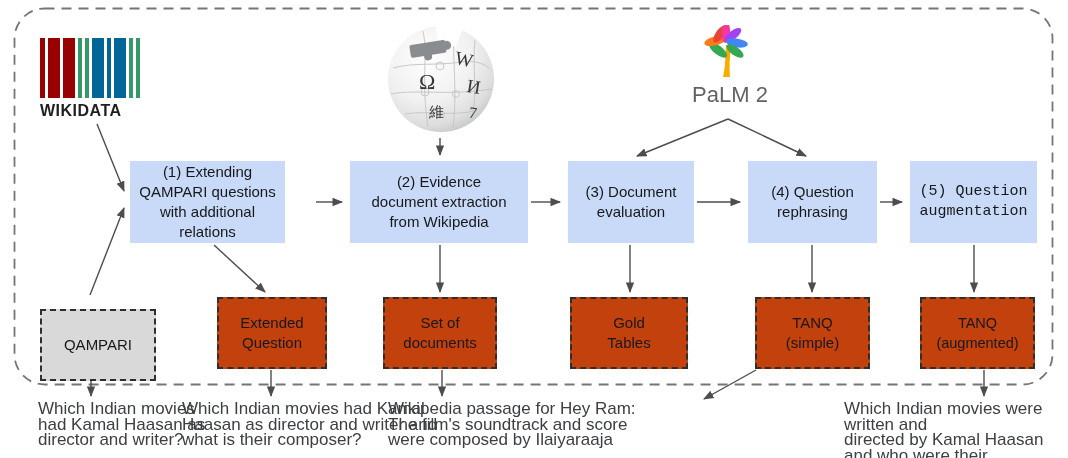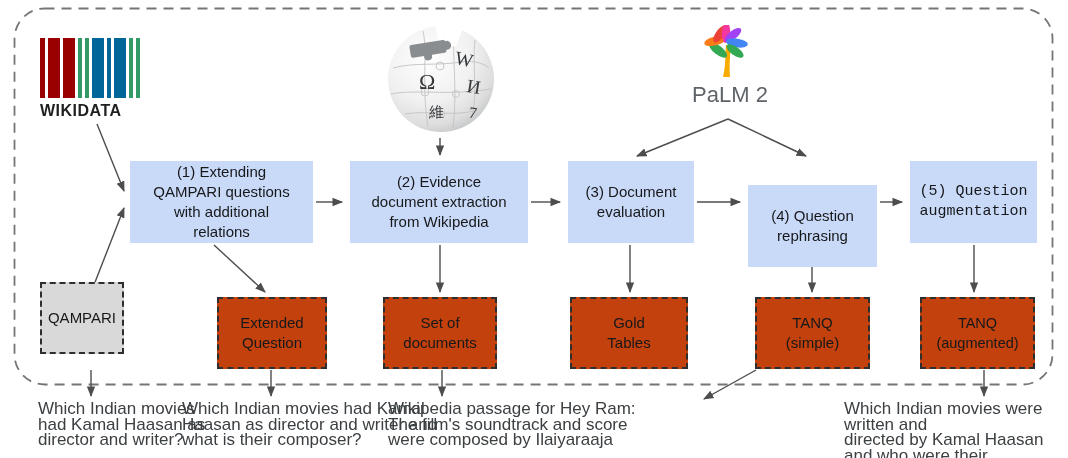--- a/index.html
+++ b/index.html
@@ -19,32 +19,32 @@
   .wikipedia{position:absolute;left:385px;top:22px;width:112px;height:112px;}
 
   
   .palm-icon{position:absolute;left:702px;top:25px;width:50px;height:54px;}
   .palm-label{position:absolute;left:678px;top:82px;width:104px;text-align:center;
     font-size:22px;color:#5f6368;}
 
   
   .box{position:absolute;background:#c9daf8;display:flex;align-items:center;justify-content:center;
     text-align:center;white-space:pre-line;font-size:15px;line-height:20px;color:#17181a;}
-  .b1{left:130px;top:161px;width:183px;height:82px;}
+  .b1{left:130px;top:161px;width:155px;height:82px;}
   .b2{left:350px;top:161px;width:178px;height:82px;}
   .b3{left:568px;top:161px;width:126px;height:82px;}
-  .b4{left:748px;top:161px;width:129px;height:82px;margin-top:24px;}
+  .b4{left:748px;top:161px;width:129px;height:82px;}
   .b5{left:910px;top:161px;width:127px;height:82px;font-family:Liberation Mono, monospace;}
 
   
   .art{position:absolute;background:#c2410c;border:2px dashed #2e2e2e;box-sizing:border-box;
     display:flex;align-items:center;justify-content:center;text-align:center;white-space:pre-line;
     font-size:15px;line-height:20px;color:#17181a;}
   .art.gray{background:#d9d9d9;}
-  .a0{left:40px;top:282px;width:84px;height:72px;}
+  .a0{left:40px;top:309px;width:116px;height:72px;}
   .a1{left:217px;top:297px;width:110px;height:72px;}
   .a2{left:383px;top:297px;width:114px;height:72px;}
   .a3{left:570px;top:297px;width:118px;height:72px;}
   .a4{left:755px;top:297px;width:115px;height:72px;}
   .a5{left:920px;top:297px;width:115px;height:72px;font-size:14.5px;}
 
   
   .example{position:absolute;font-size:17px;line-height:15.5px;color:#3c4043;white-space:pre-line;}
   .t0{left:38px;top:401px;}
   .t1{left:182px;top:401px;}

